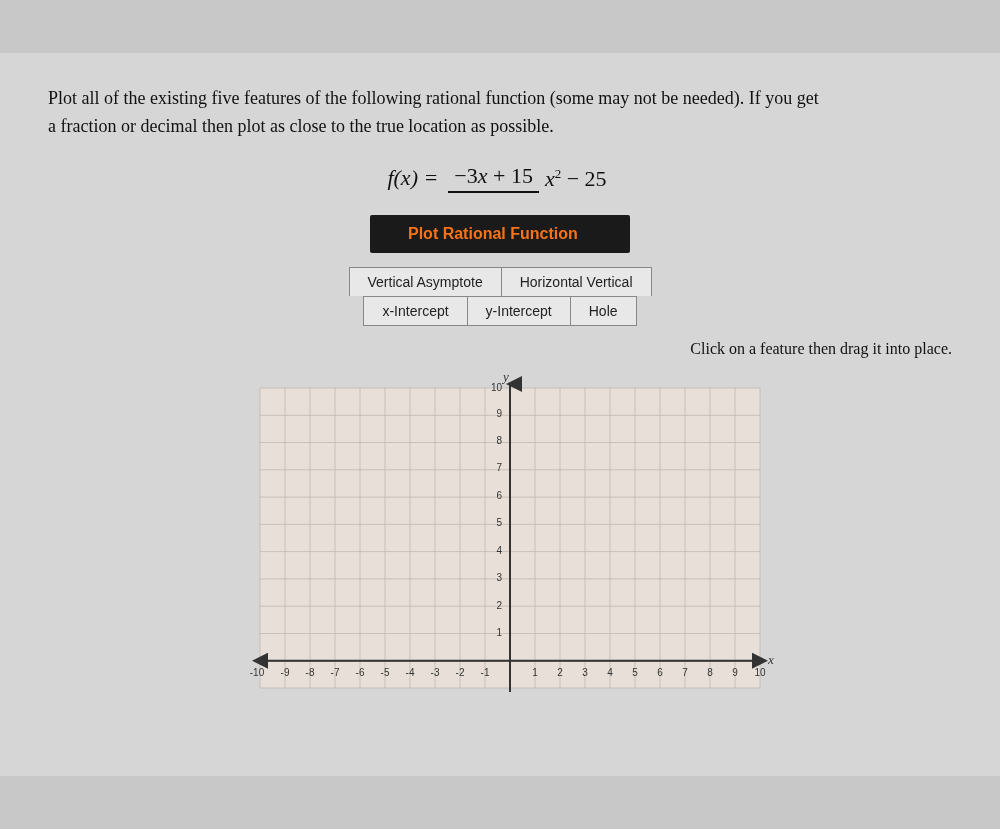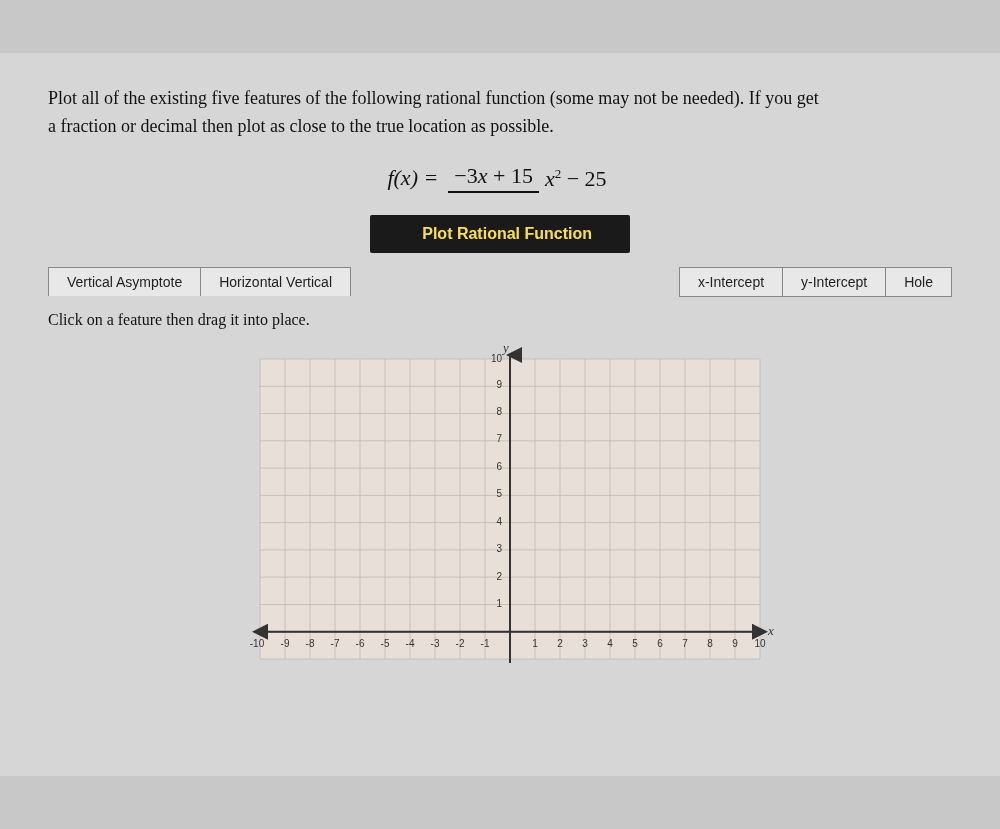--- a/index.html
+++ b/index.html
@@ -69,38 +69,38 @@
 
     sup {
       font-size: 13px;
       vertical-align: super;
     }
 
     .btn-plot {
       display: block;
       margin: 0 auto 14px auto;
       background: #1a1a1a;
-      color: #fde047;
+      color: #f97316;
       font-size: 16px;
       font-weight: bold;
       font-family: Arial, sans-serif;
       padding: 10px 38px;
       border: none;
       cursor: pointer;
       border-radius: 2px;
       width: 260px;
-      text-align: right;
+      text-align: left;
     }
 
     .feature-buttons {
       display: flex;
+      flex-direction: column;
       align-items: center;
       gap: 0;
       margin-bottom: 14px;
-      justify-content: space-between;
     }
 
     .feature-row {
       display: flex;
       gap: 0;
     }
 
     .feature-btn {
       border: 1.5px solid #888;
       background: #e8e8e8;
@@ -120,21 +120,21 @@
     }
 
     .feature-row:first-child .feature-btn {
       border-bottom: none;
     }
 
     .click-instruction {
       font-size: 16px;
       color: #111;
       margin-bottom: 10px;
-      text-align: left;
+      text-align: right;
     }
 
     .graph-area {
       display: flex;
       justify-content: center;
       position: relative;
       margin-top: 4px;
     }
 
     .graph-wrapper {

